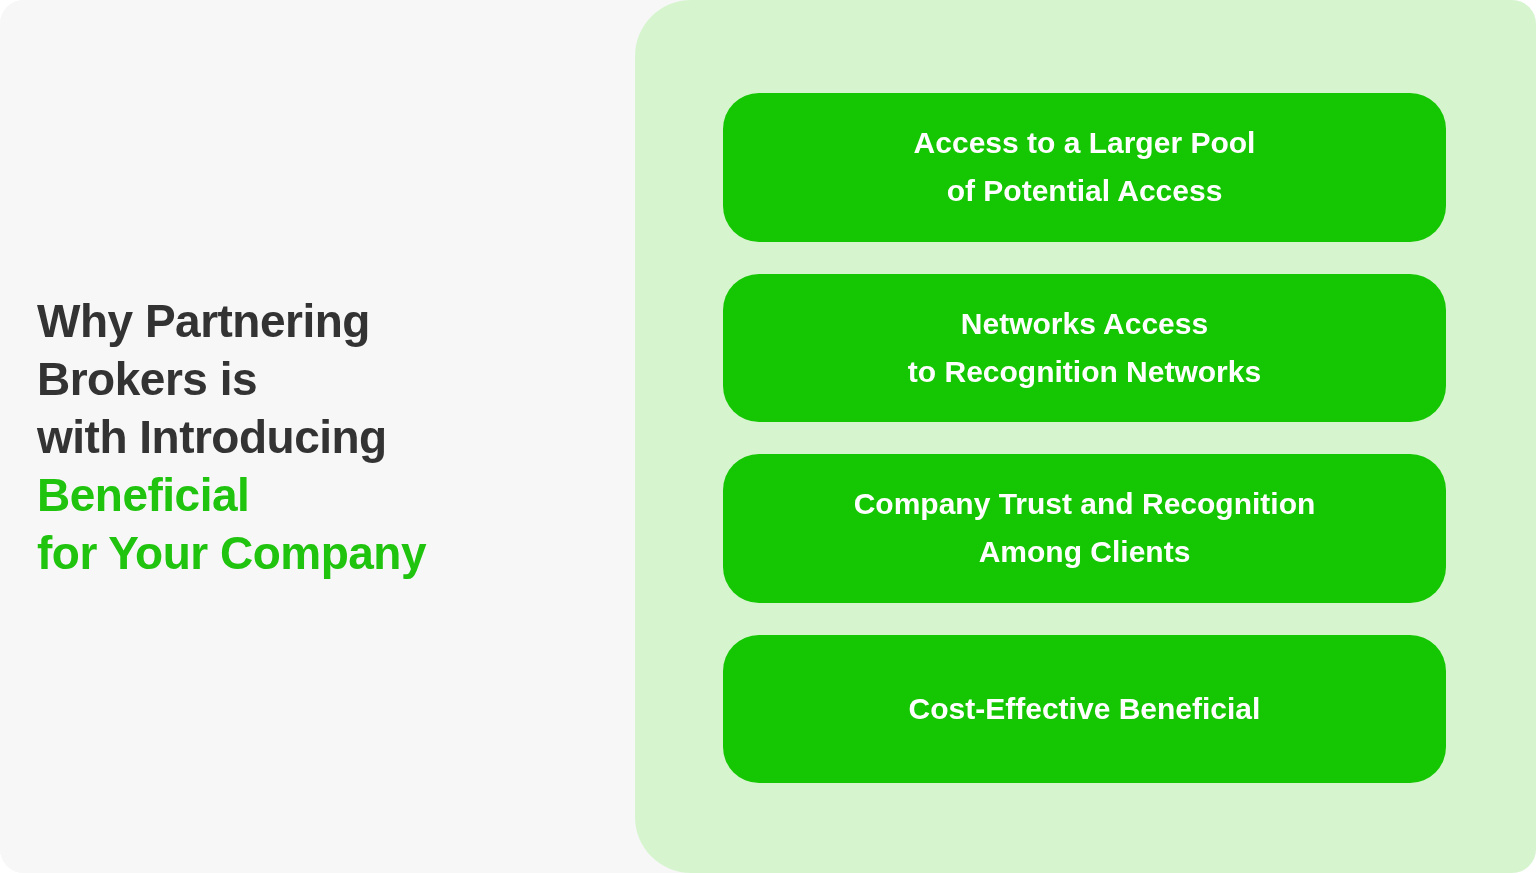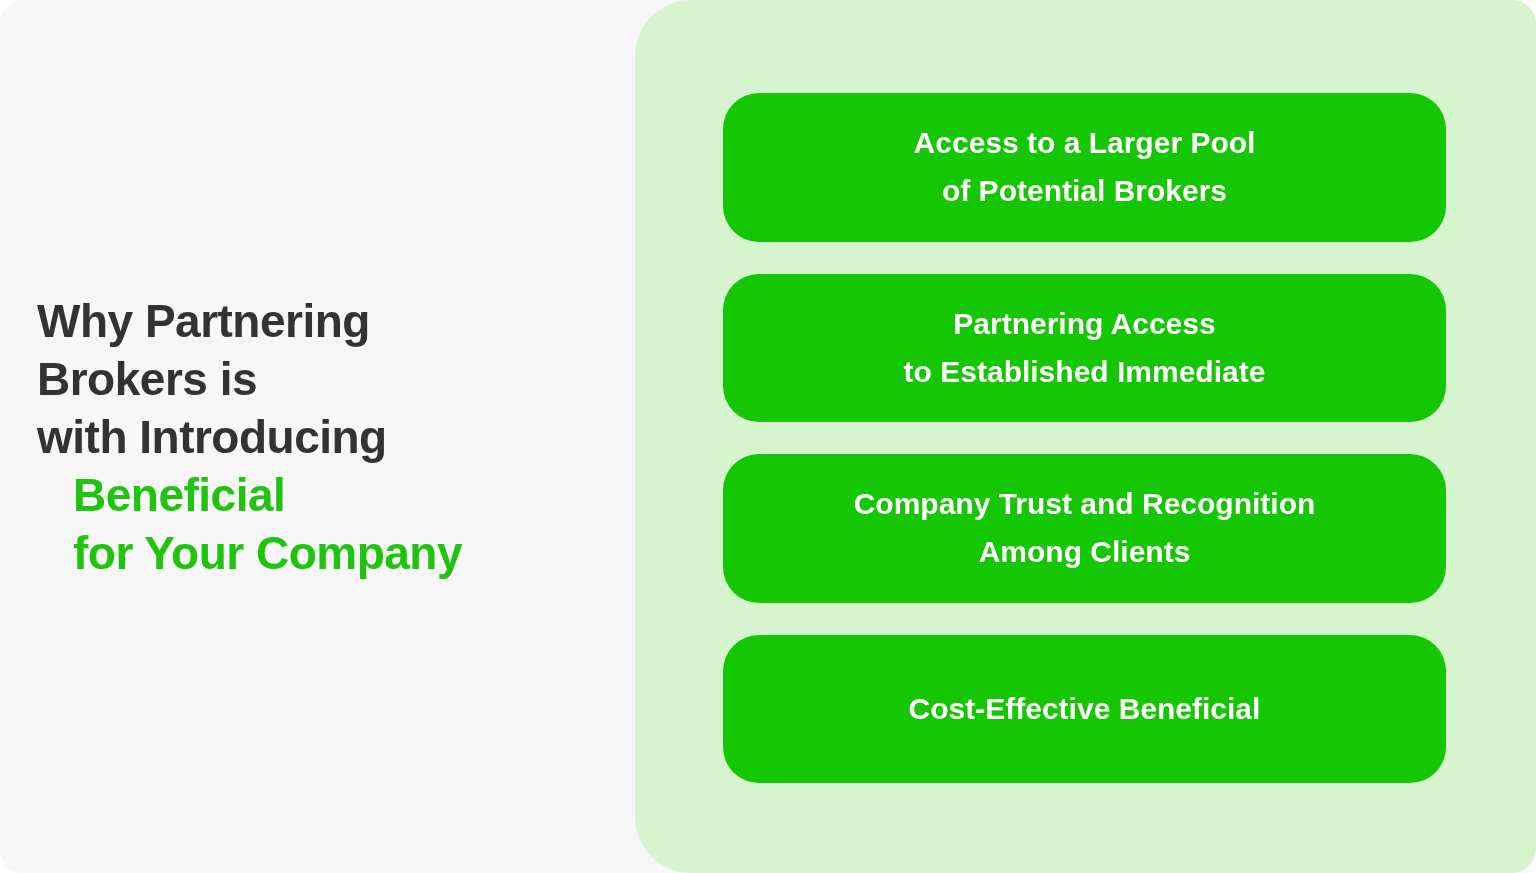--- a/index.html
+++ b/index.html
@@ -34,21 +34,21 @@
   }
   .title{
     padding-left:37px;
     font-size:46px;
     line-height:58px;
     font-weight:bold;
     letter-spacing:-0.5px;
     color:var(--title-dark);
   }
   .title .line{display:block;}
-  .title .line.green{color:var(--title-green);margin-left:36px;}
+  .title .line.green{color:var(--title-green);}
   
   .right-pane{
     flex:1;
     background:var(--panel-bg);
     border-radius:56px 0 0 56px;
     padding:93px 90px 90px 88px;
     display:flex;
     flex-direction:column;
     gap:32px;
   }
@@ -80,26 +80,26 @@
       <span class="line">with Introducing</span>
       <span class="line green">Beneficial</span>
       <span class="line green">for Your Company</span>
     </h1>
   </div>
 
   <div class="right-pane">
 
     <div class="benefit-card">
       <span class="line">Access to a Larger Pool</span>
-      <span class="line">of Potential Brokers</span>
+      <span class="line">of Potential Access</span>
     </div>
 
     <div class="benefit-card">
-      <span class="line">Partnering Access</span>
-      <span class="line">to Established Immediate</span>
+      <span class="line">Networks Access</span>
+      <span class="line">to Recognition Networks</span>
     </div>
 
     <div class="benefit-card">
       <span class="line">Company Trust and Recognition</span>
       <span class="line">Among Clients</span>
     </div>
 
     <div class="benefit-card">
       <span class="line">Cost-Effective Beneficial</span>
       <span class="line"></span>

